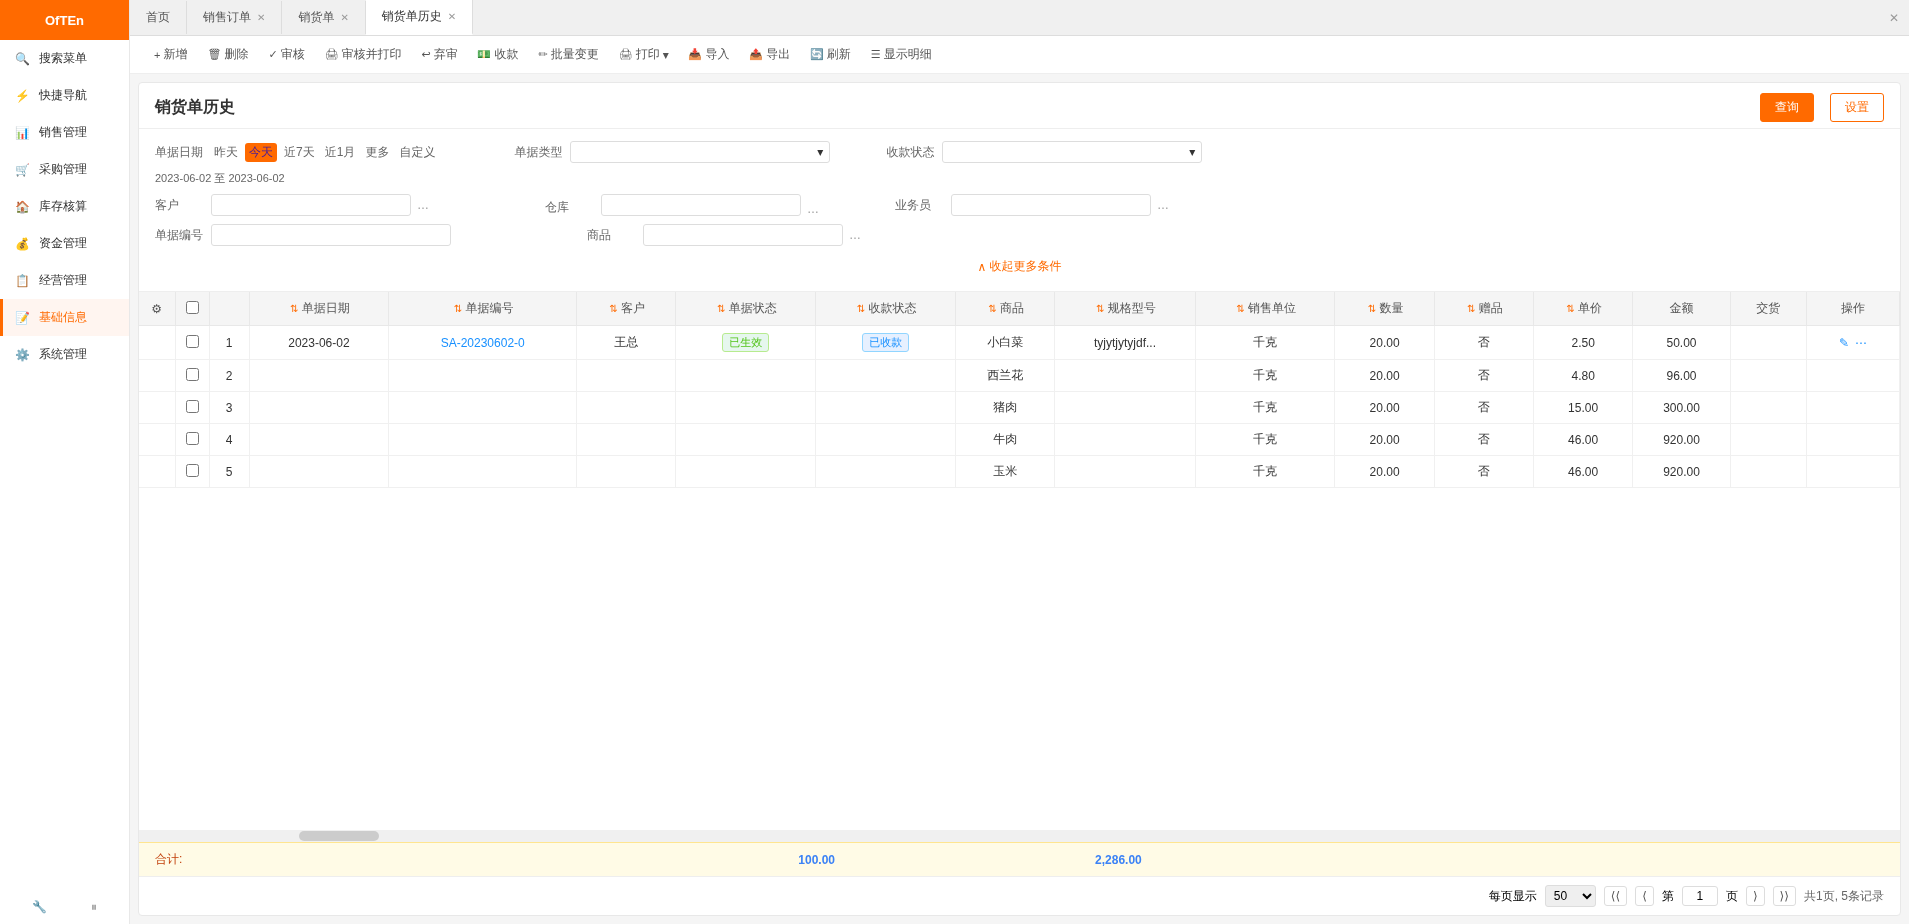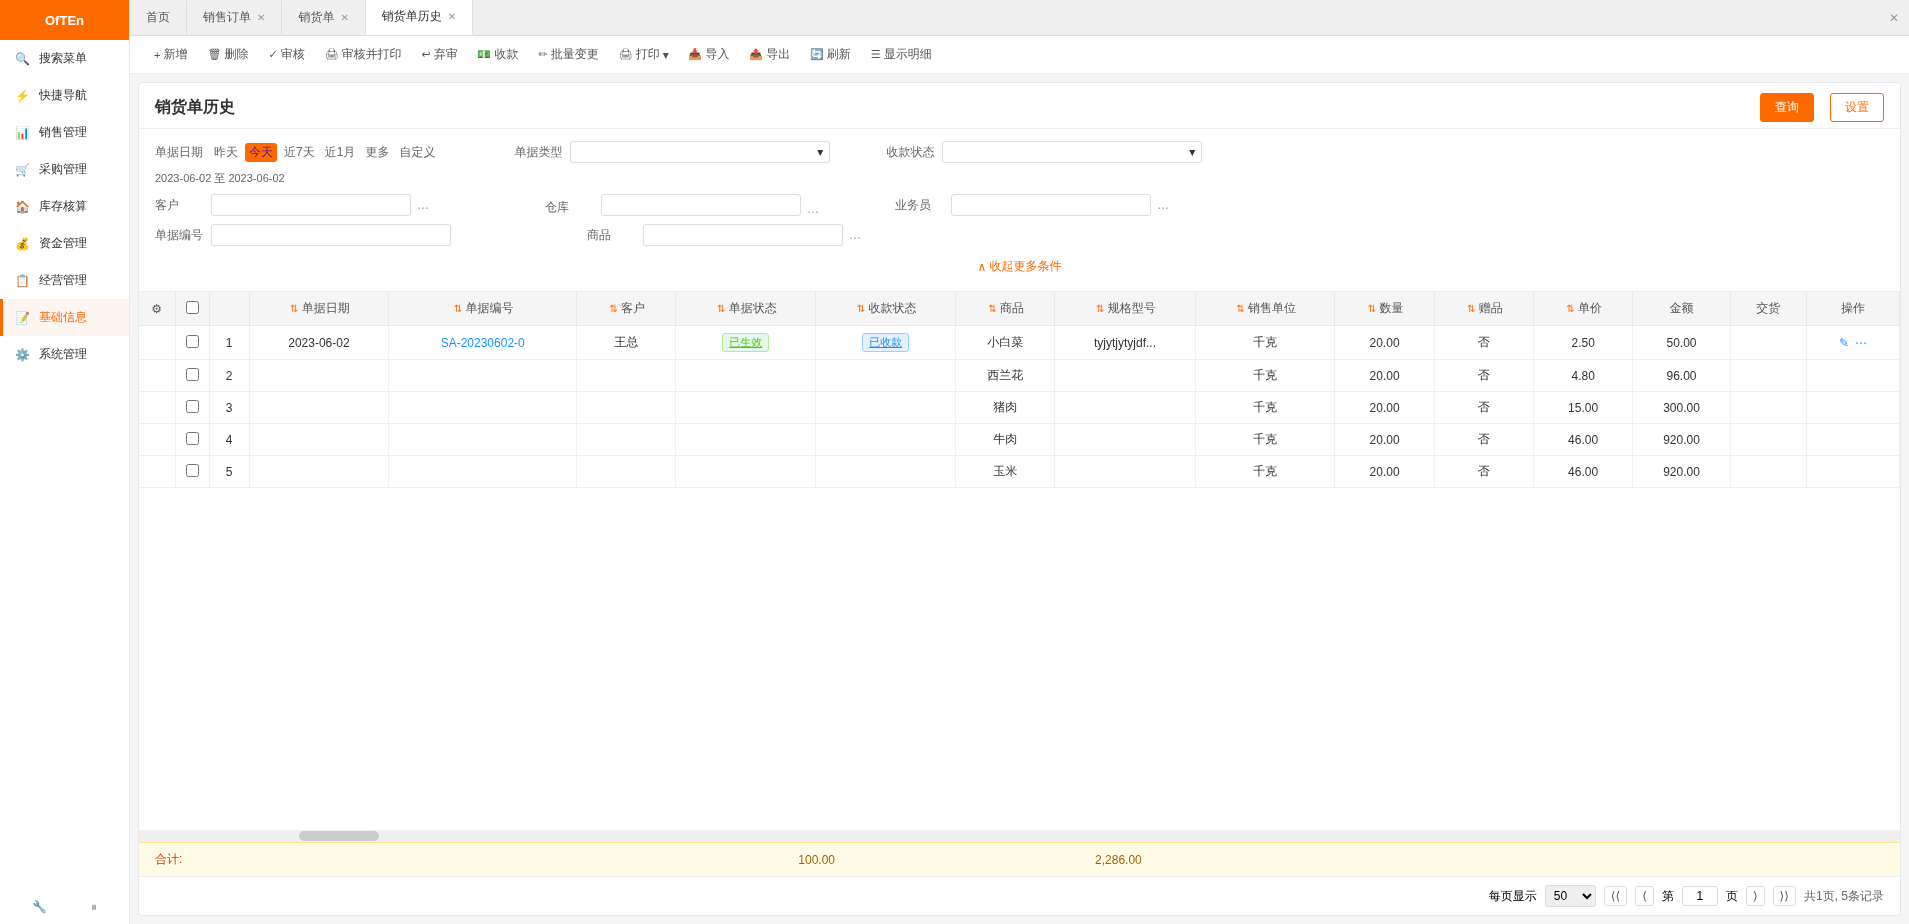--- a/index.html
+++ b/index.html
@@ -51,30 +51,30 @@
     .action-btn.query { background: #ff6a00; color: #fff; border-color: #ff6a00; }
     .action-btn.settings { color: #ff6a00; border-color: #ff6a00; }
 
     
     .table-wrapper { flex: 1; overflow: auto; }
     table { width: 100%; border-collapse: collapse; }
     thead tr { background: #f5f5f5; }
     th { padding: 8px 10px; border-bottom: 1px solid #e8e8e8; border-right: 1px solid #e8e8e8; color: #555; font-weight: normal; white-space: nowrap; text-align: center; }
     td { padding: 7px 10px; border-bottom: 1px solid #f0f0f0; border-right: 1px solid #f0f0f0; color: #333; text-align: center; white-space: nowrap; }
     .sort-icon { color: #ff6a00; margin-left: 2px; font-size: 10px; }
-    .badge { display: inline-block; padding: 1px 6px; border-radius: 3px; font-size: 11px; text-decoration: underline; }
+    .badge { display: inline-block; padding: 1px 6px; border-radius: 3px; font-size: 11px; }
     .badge-green { background: #e6f7ee; color: #52c41a; border: 1px solid #b7eb8f; }
     .badge-blue { background: #e6f0ff; color: #1890ff; border: 1px solid #91d5ff; }
     .op-btn { color: #1890ff; cursor: pointer; margin: 0 3px; }
 
     
     .table-footer { background: #fffbe6; border-top: 1px solid #ffe58f; padding: 8px 16px; display: flex; align-items: center; }
     .total-label { color: #c2410c; margin-right: 16px; }
     .total-values { display: flex; gap: 60px; }
-    .total-value { color: #a16207; font-weight: normal; }
+    .total-value { color: #3b82f6; font-weight: bold; }
 
     
     .pagination { display: flex; align-items: center; justify-content: flex-end; padding: 8px 16px; border-top: 1px solid #eee; gap: 8px; }
     .page-size-select { border: 1px solid #ddd; padding: 2px 4px; border-radius: 3px; }
     .page-btn { padding: 2px 6px; border: 1px solid #ddd; border-radius: 3px; cursor: pointer; color: #555; background: #fff; }
     .page-input { width: 36px; border: 1px solid #ddd; text-align: center; padding: 2px; border-radius: 3px; }
     .page-info { color: #666; }
     .gear-col { width: 36px; text-align: center; }
     .checkbox-col { width: 30px; text-align: center; }
 

